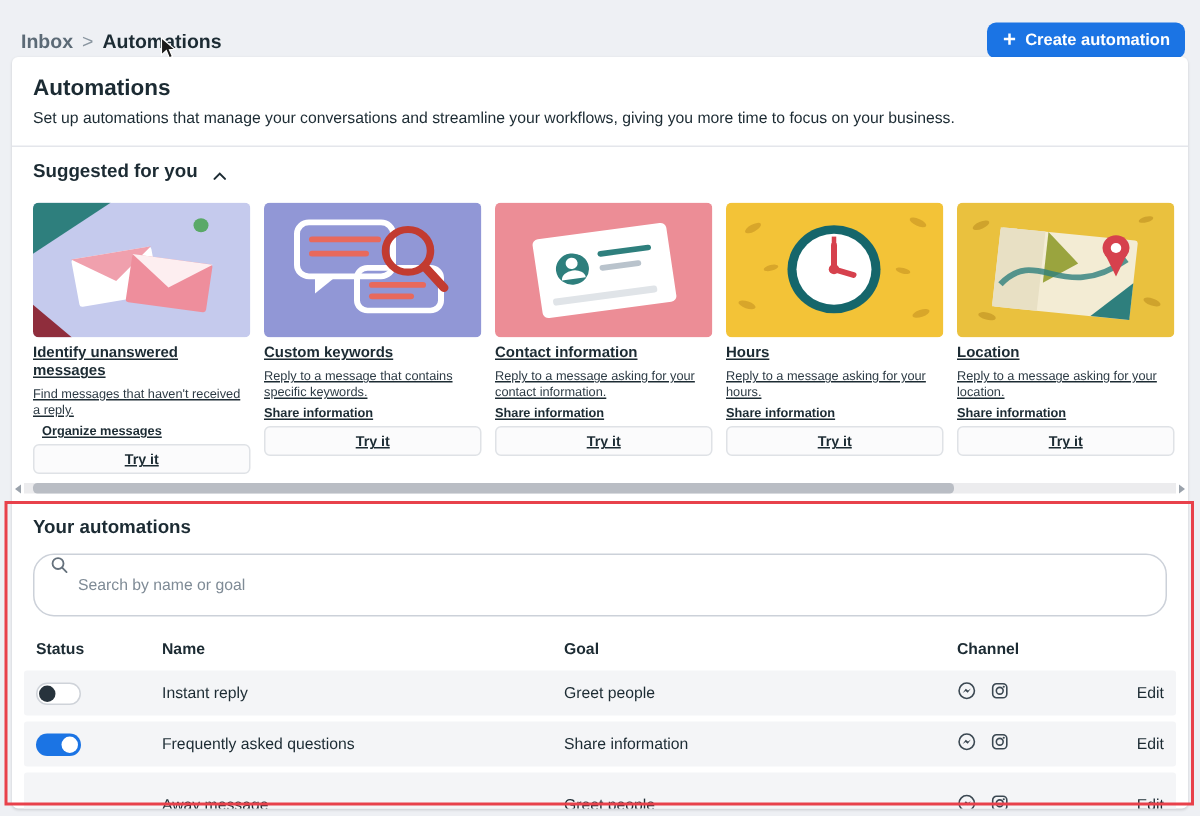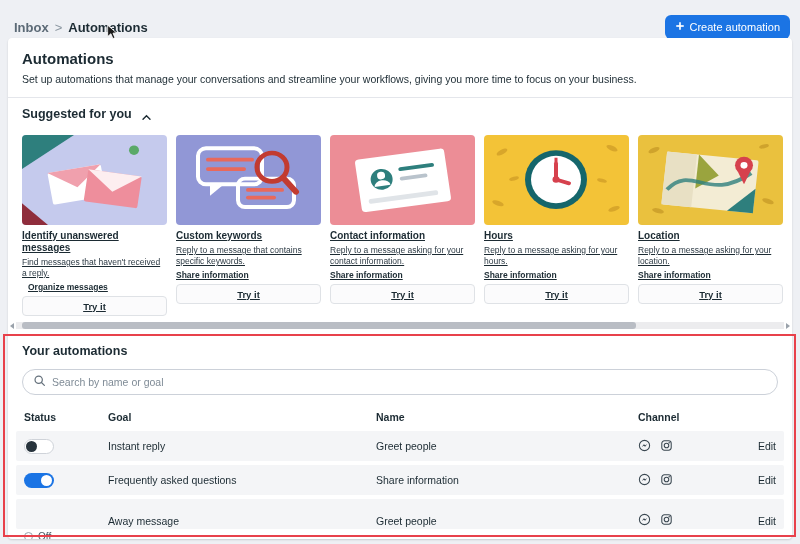--- a/index.html
+++ b/index.html
@@ -16,21 +16,21 @@
     height: 38px;
     display: flex; align-items: center; justify-content: space-between;
     padding: 16px 10px 0 14px;
   }
   .breadcrumb { display: flex; align-items: center; gap: 6px; font-size: 13px; font-weight: 700; }
   .crumb-link { color: #5c6a76; text-decoration: none; cursor: pointer; }
   .crumb-sep { color: #8a96a0; font-weight: 400; }
   .crumb-current { color: #1c2b33; }
   .create-btn {
     background: #1b74e4; color: #fff; border: none; border-radius: 6px;
-    height: 24px; padding: 0 10px; font-size: 11px; font-weight: 400;
+    height: 24px; padding: 0 10px; font-size: 11px; font-weight: 700;
     display: flex; align-items: center; gap: 5px; cursor: pointer;
     font-family: "Liberation Sans", sans-serif;
   }
   
   .main {
     position: absolute; left: 8px; right: 8px; top: 38px; bottom: 5px;
     background: #fff; border-radius: 4px;
     box-shadow: 0 1px 2px rgba(0,0,0,.15);
     padding-top: 12px;
     overflow: hidden;
@@ -67,23 +67,23 @@
     content: ""; position: absolute; top: 1px; border-style: solid;
   }
   .hs-arr.left::before { left: 2px; border-width: 3px 4px 3px 0; border-color: transparent #9aa2ab transparent transparent; }
   .hs-arr.right::before { right: 2px; border-width: 3px 0 3px 4px; border-color: transparent transparent transparent #9aa2ab; }
   .hs-track { flex: 1; height: 7px; background: #ececee; position: relative; }
   .hs-thumb { position: absolute; left: 6px; top: 0; height: 7px; width: 80%; background: #b9bdc4; border-radius: 3px; cursor: grab; }
   
   .your-sec { padding-top: 15px; }
   .your-title { margin: 0 14px; font-size: 12.5px; line-height: 15px; font-weight: 700; }
   .search-wrap {
-    margin: 10px 14px 0; height: 26px;
+    margin: 10px 14px 0; height: 42px;
     border: 1px solid #ccd1d9; border-radius: 14px;
-    display: flex; align-items: center; gap: 6px; padding: 0 10px;
+    display: flex; gap: 6px; padding: 0 10px;
     background: #fff;
   }
   .search-wrap svg { flex: 0 0 auto; }
   .search-input {
     border: none; outline: none; flex: 1; font-size: 10.5px;
     font-family: "Liberation Sans", sans-serif; color: #1c2b33; background: transparent;
   }
   .search-input::placeholder { color: #7f8b96; }
   .table-wrap { margin: 10px 8px 0; }
   .t-row {
@@ -298,22 +298,22 @@
             <circle cx="7" cy="7" r="4.5" fill="none" stroke="#65717c" stroke-width="1.5"></circle>
             <line x1="10.4" y1="10.4" x2="14" y2="14" stroke="#65717c" stroke-width="1.5" stroke-linecap="round"></line>
           </svg>
       </span>
       <input class="search-input" type="text" placeholder="Search by name or goal" style="">
     </div>
 
     <div class="table-wrap">
       <div class="t-row t-head">
         <div>Status</div>
+        <div>Name</div>
         <div>Goal</div>
-        <div>Name</div>
         <div>Channel</div>
         <div></div>
       </div>
 
       <div class="t-row t-body-row">
         <div>
           <div class="toggle off-dark">
               <div class="knob"></div>
             </div>
         </div>

